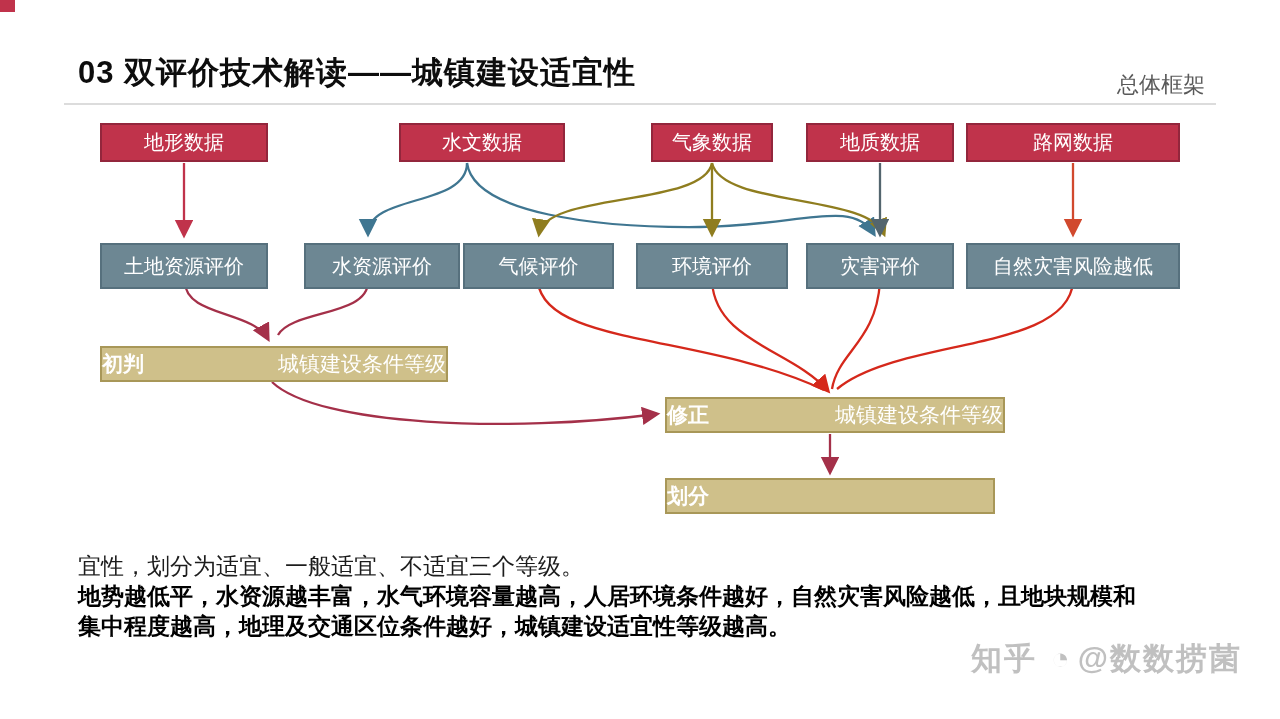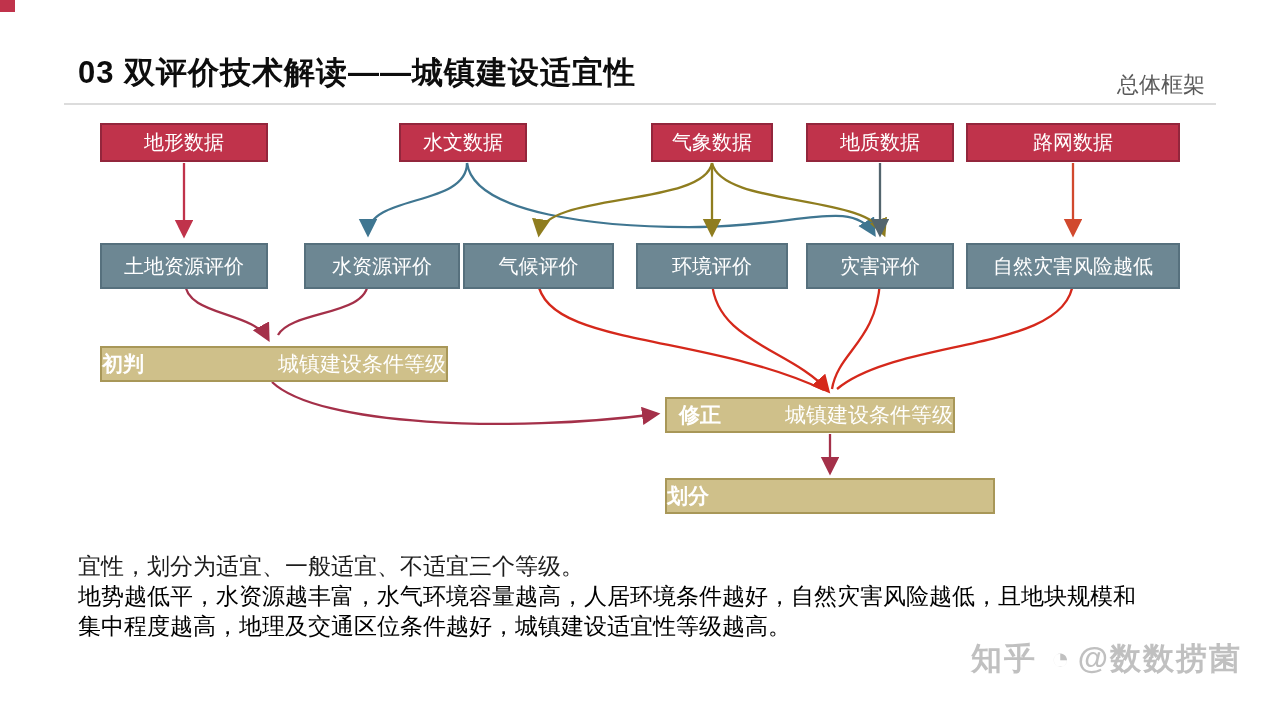--- a/index.html
+++ b/index.html
@@ -20,21 +20,21 @@
   }
   .box.red{background:#c0334b;border:2px solid #93263c;font-size:20px;height:39px;}
   .box.slate{background:#6d8793;border:2px solid #56707d;font-size:20px;height:46px;}
   .box.tan{background:#cfc08a;border:2px solid #a89758;font-size:21px;height:36px;justify-content:space-between;}
   .box.tan b{font-weight:800;margin-right:1px;}
   
   #flow-arrows{left:0;top:0;pointer-events:none;}
   
   .desc{left:78px;top:551px;width:1130px;color:#1c1c1c;font-size:23px;line-height:30px;}
   .desc .line{white-space:nowrap;}
-  .desc .bold{font-weight:400;color:#000;}
+  .desc .bold{font-weight:700;color:#000;}
   
   .watermark{
     right:38px;top:638px;font-size:31px;font-weight:700;
     color:rgba(130,130,130,0.50);text-shadow:1px 1px 0 #ffffff;
     letter-spacing:2px;white-space:nowrap;
   }
   .watermark .at-logo{
     display:inline-block;margin:0 6px 0 14px;
   }
 </style>
@@ -88,37 +88,37 @@
   <path d="M712,282 C716,342 793,350 828,391" stroke="#d5281b" stroke-width="2.3" fill="none" marker-end="url(#m-red)"></path>
   <path d="M880,282 C876,342 838,352 832,389" stroke="#d5281b" stroke-width="2.3" fill="none"></path>
   <path d="M1073,282 C1068,352 898,338 837,389" stroke="#d5281b" stroke-width="2.3" fill="none"></path>
 
   <path d="M272,382 C318,426 510,433 657,414" stroke="#a43049" stroke-width="2.3" fill="none" marker-end="url(#m-crimson)"></path>
 
   <path d="M830,434 L830,472" stroke="#a43049" stroke-width="2.3" fill="none" marker-end="url(#m-crimson)"></path>
 </svg>
 
 <div class="abs box red" style="left:100px;top:123px;width:168px;">地形数据</div>
-<div class="abs box red" style="left:399px;top:123px;width:128px;">水文数据</div>
+<div class="abs box red" style="left:399px;top:123px;width:166px;">水文数据</div>
 <div class="abs box red" style="left:651px;top:123px;width:122px;">气象数据</div>
 <div class="abs box red" style="left:806px;top:123px;width:148px;">地质数据</div>
 <div class="abs box red" style="left:966px;top:123px;width:214px;">路网数据</div>
 
 <div class="abs box slate" style="left:100px;top:243px;width:168px;">土地资源评价</div>
 <div class="abs box slate" style="left:304px;top:243px;width:156px;">水资源评价</div>
 <div class="abs box slate" style="left:463px;top:243px;width:151px;">气候评价</div>
 <div class="abs box slate" style="left:636px;top:243px;width:152px;">环境评价</div>
 <div class="abs box slate" style="left:806px;top:243px;width:148px;">灾害评价</div>
 <div class="abs box slate" style="left:966px;top:243px;width:214px;">自然灾害风险越低</div>
 
 <div class="abs box tan" style="left:100px;top:346px;width:348px;">
   <b>初判</b>
     <span>城镇建设条件等级</span>
 </div>
-<div class="abs box tan" style="left:665px;top:397px;width:290px;padding-left:12px;">
+<div class="abs box tan" style="left:665px;top:397px;width:340px;">
   <b>修正</b>
     <span>城镇建设条件等级</span>
 </div>
 <div class="abs box tan" style="left:665px;top:478px;width:330px;">
   <b>划分</b>
 </div>
 
 <div class="abs desc">
   <div class="line">宜性，划分为适宜、一般适宜、不适宜三个等级。</div>
   <div class="line bold">地势越低平，水资源越丰富，水气环境容量越高，人居环境条件越好，自然灾害风险越低，且地块规模和</div>

